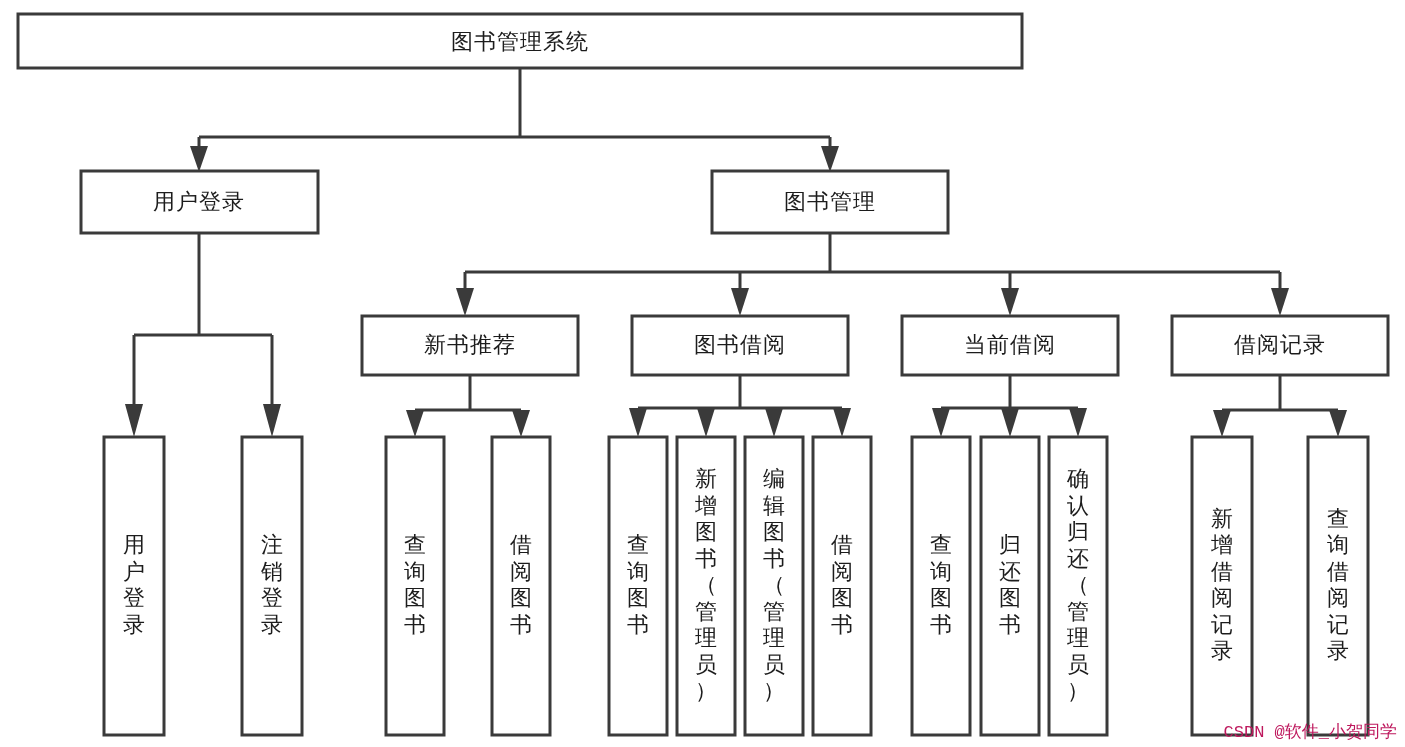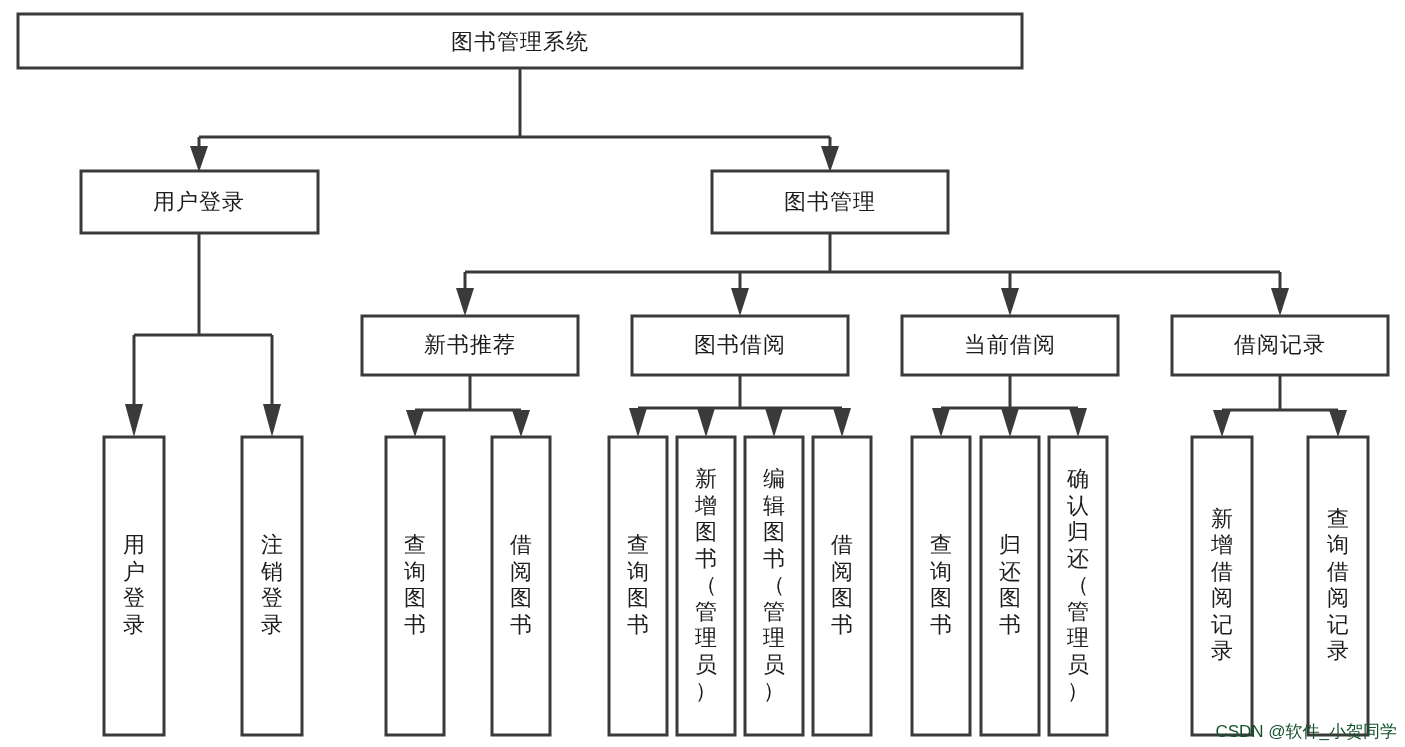--- a/index.html
+++ b/index.html
@@ -52,23 +52,23 @@
     stroke-linecap: butt;
   }
   .arrow-head {
     fill: #3a3a3a;
     stroke: none;
   }
   .watermark {
     position: absolute;
     right: 8px;
     bottom: 4px;
-    font-family: Liberation Sans, sans-serif;
+    font-family: Liberation Mono, monospace;
     font-size: 17px;
-    color: #14532d;
+    color: #be185d;
     white-space: nowrap;
     pointer-events: none;
   }
 </style>
 </head>
 <body>
 
 <div id="diagram-root">
 
   <svg id="flow-svg" viewBox="0 0 1405 747">

